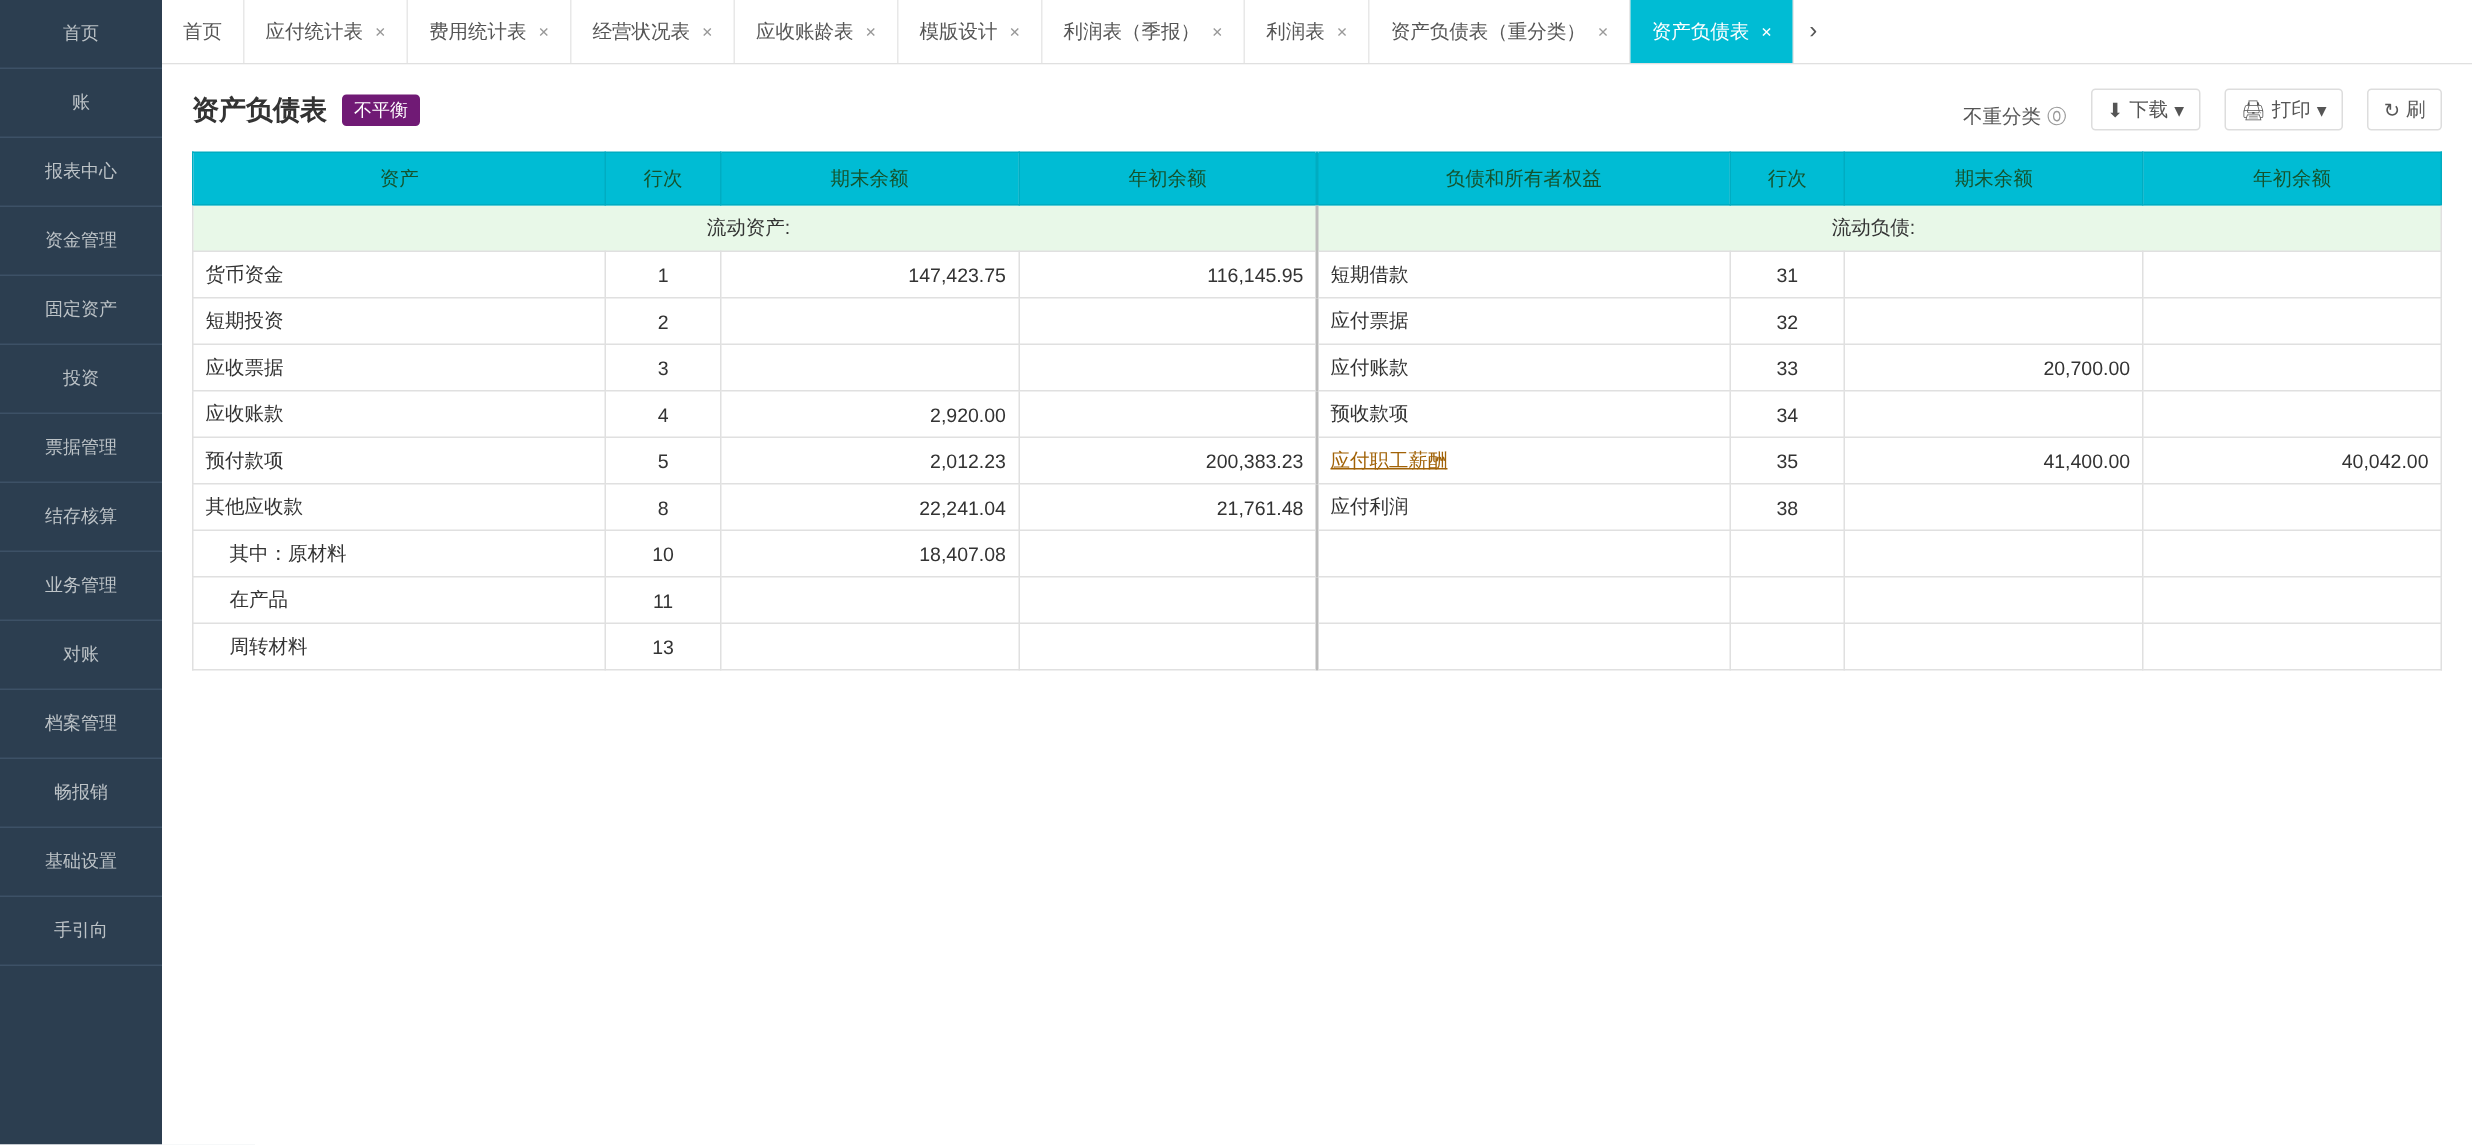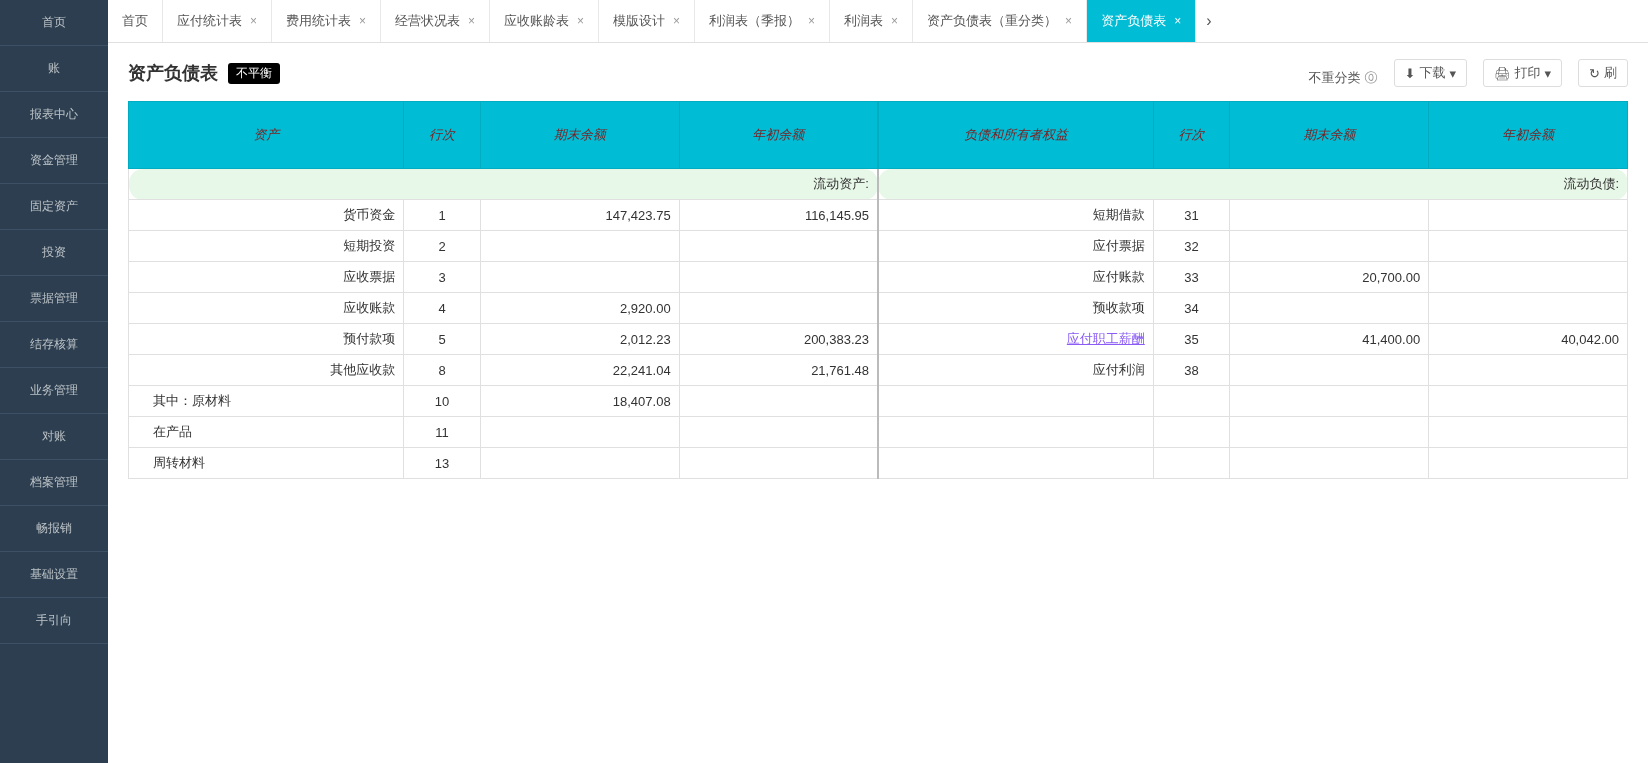--- a/index.html
+++ b/index.html
@@ -94,21 +94,21 @@
       display: flex;
       align-items: center;
       gap: 10px;
     }
     .page-title {
       font-size: 18px;
       font-weight: bold;
       color: #333;
     }
     .badge-unbalanced {
-      background: #000000;
+      background: #701a75;
       color: #fff;
       padding: 2px 8px;
       border-radius: 3px;
       font-size: 12px;
       font-family: Liberation Mono, monospace;
     }
     .header-actions {
       display: flex;
       align-items: flex-end;
       gap: 16px;
@@ -130,46 +130,44 @@
     }
 
     
     .balance-table {
       width: 100%;
       border-collapse: collapse;
       font-size: 13px;
     }
     .balance-table thead tr th {
       background: #00bcd4;
-      color: #7f1d1d;
-      padding: 24px 6px;
+      color: #14532d;
+      padding: 8px 6px;
       text-align: center;
       border: 1px solid #00acc1;
       font-weight: normal;
-      font-style: italic;
     }
     .balance-table tbody tr td {
       padding: 6px 8px;
       border: 1px solid #e0e0e0;
       text-align: center;
       color: #333;
     }
-    .balance-table tbody tr td.text-left { text-align: right; }
+    .balance-table tbody tr td.text-left { text-align: left; }
     .balance-table tbody tr td.number { text-align: right; padding-left: 40px; }
     .balance-table tbody tr.section-header td {
       background: #e8f8e8;
       color: #333;
       font-size: 13px;
-      text-align: right;
+      text-align: center;
       padding-left: 0;
-      border-radius: 14px;
     }
     .row-num { color: #00bcd4; }
     .indent { padding-left: 24px !important; text-align: left !important; }
-    .link-style { color: #8b5cf6; text-decoration: underline; cursor: pointer; }
+    .link-style { color: #a16207; text-decoration: underline; cursor: pointer; }
     .divider-col {
       border-left: 2px solid #bbb !important;
     }
   </style>
 </head>
 <body>
 
 <nav class="sidebar">
   <div class="sidebar-item">首页</div>
   <div class="sidebar-item">账</div>

